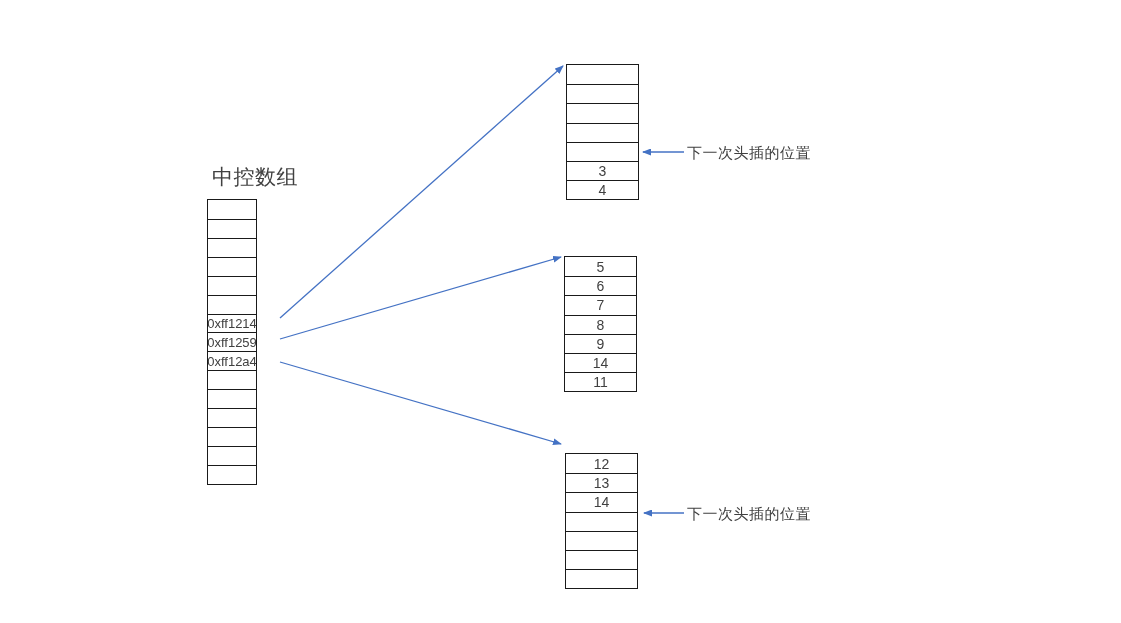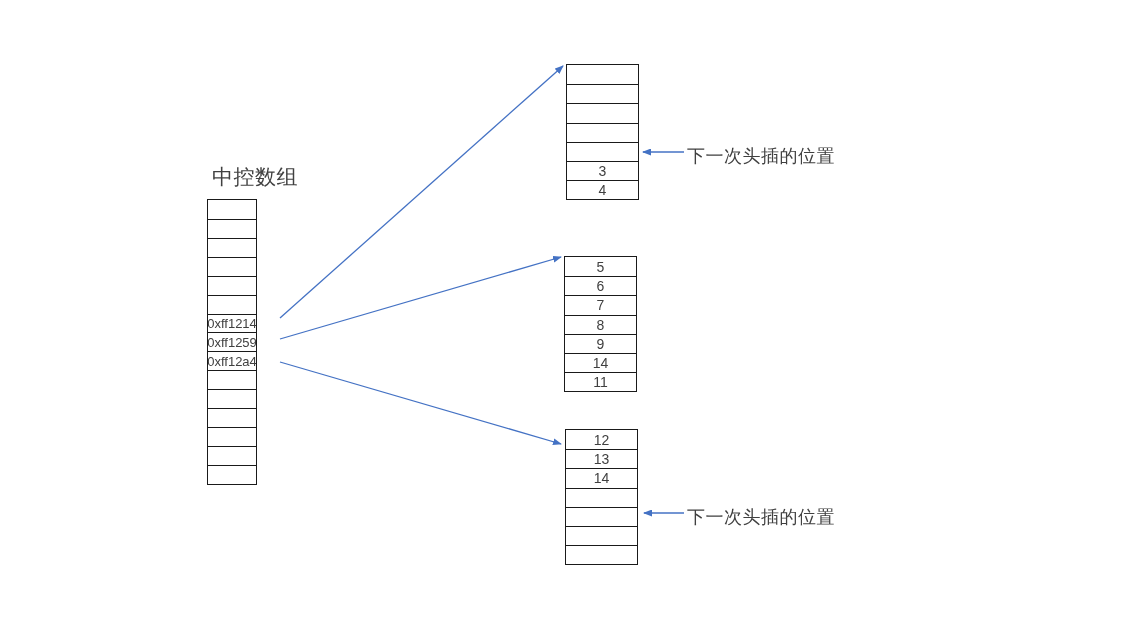--- a/index.html
+++ b/index.html
@@ -36,35 +36,35 @@
   }
   .array .cell:first-child { border-top: none; }
 
   .central-array { left: 207px; top: 199px; width: 50px; }
   .central-array .cell { height: 18.93px; font-size: 13px; }
 
   .buffer-array { width: 73px; }
   .buffer-array .cell { height: 19.2px; font-size: 14px; }
   .buffer-top    { left: 566px; top: 64px;  }
   .buffer-middle { left: 564px; top: 256px; }
-  .buffer-bottom { left: 565px; top: 429px; }
+  .buffer-bottom { left: 565px; top: 453px; }
 
   .diagram-label {
     position: absolute;
     left: 212px;
     top: 163px;
     font-size: 21px;
     color: var(--text-color);
     letter-spacing: 0.5px;
   }
 
   .annotation {
     position: absolute;
     left: 687px;
-    font-size: 18px;
+    font-size: 15px;
     color: var(--text-color);
     letter-spacing: 0.5px;
     white-space: nowrap;
   }
   .annotation-head { top: 144px; }
   .annotation-tail { top: 505px; }
 
   svg.arrow-layer {
     position: absolute;
     left: 0; top: 0;

